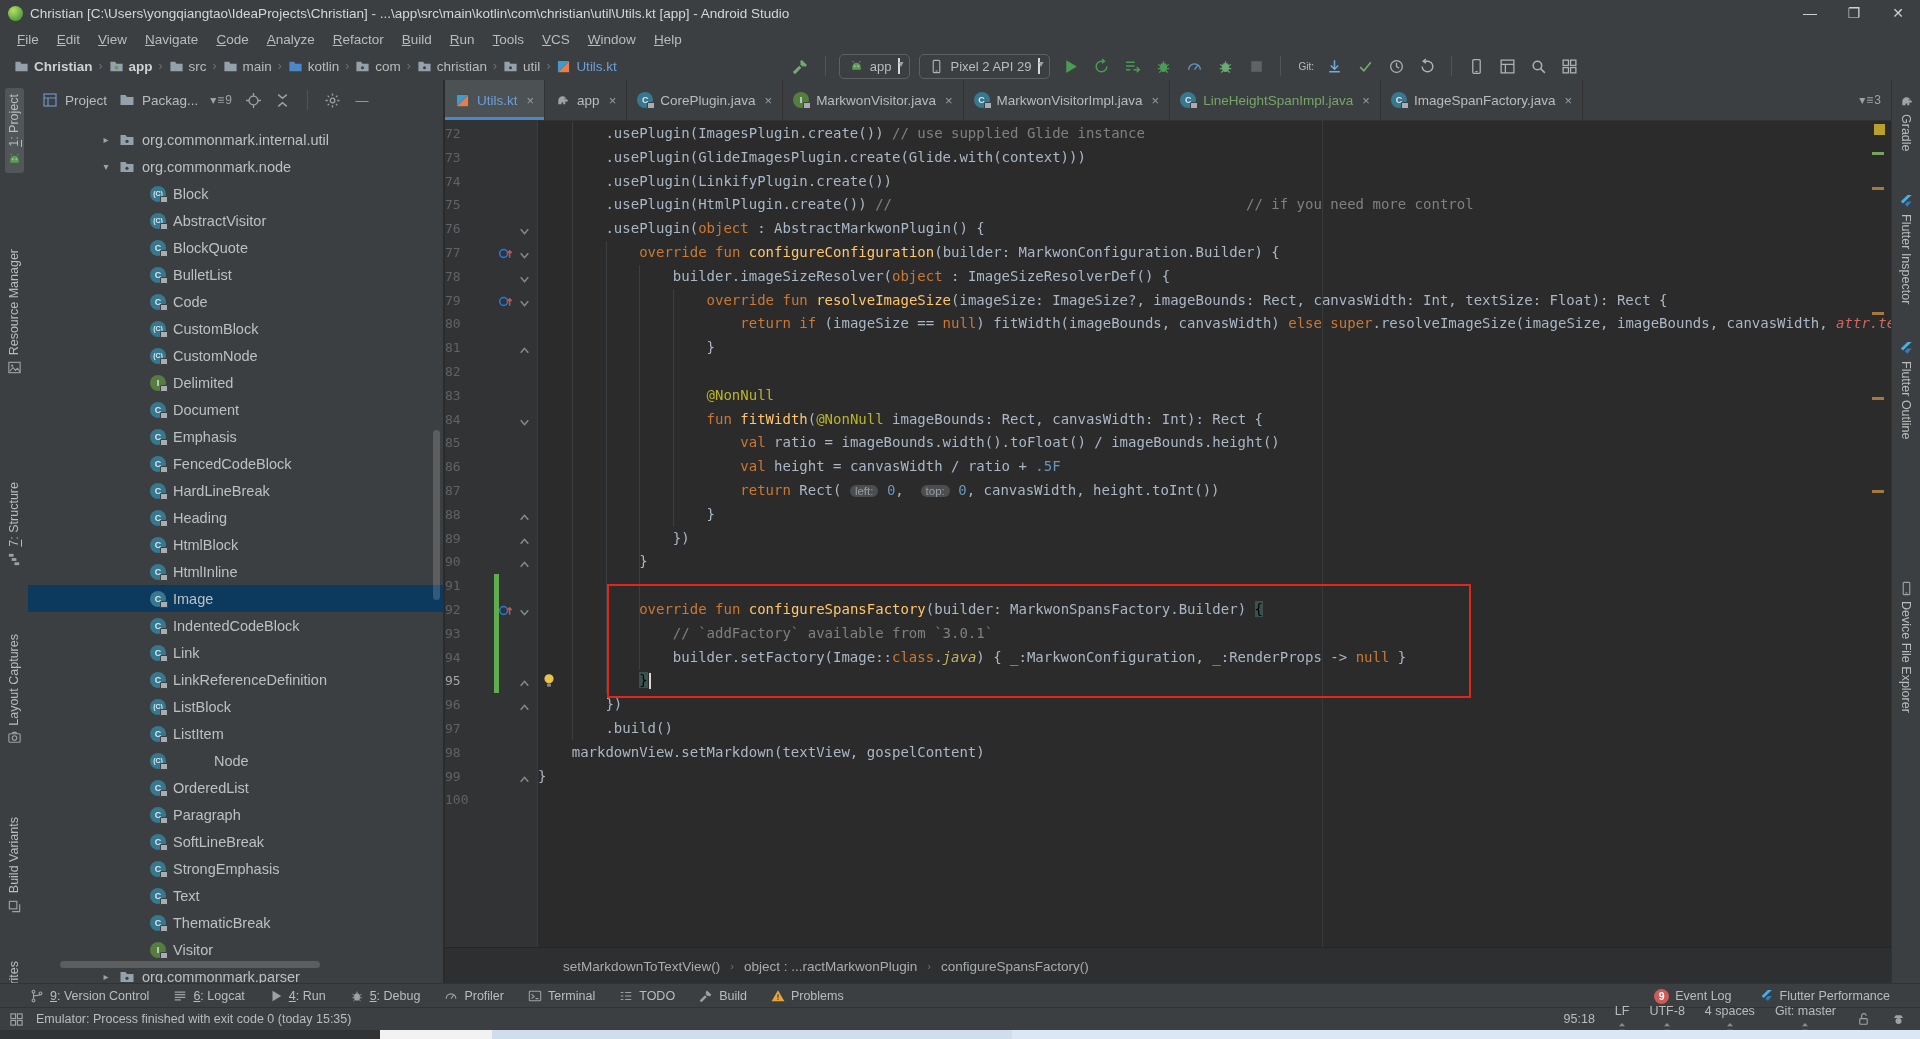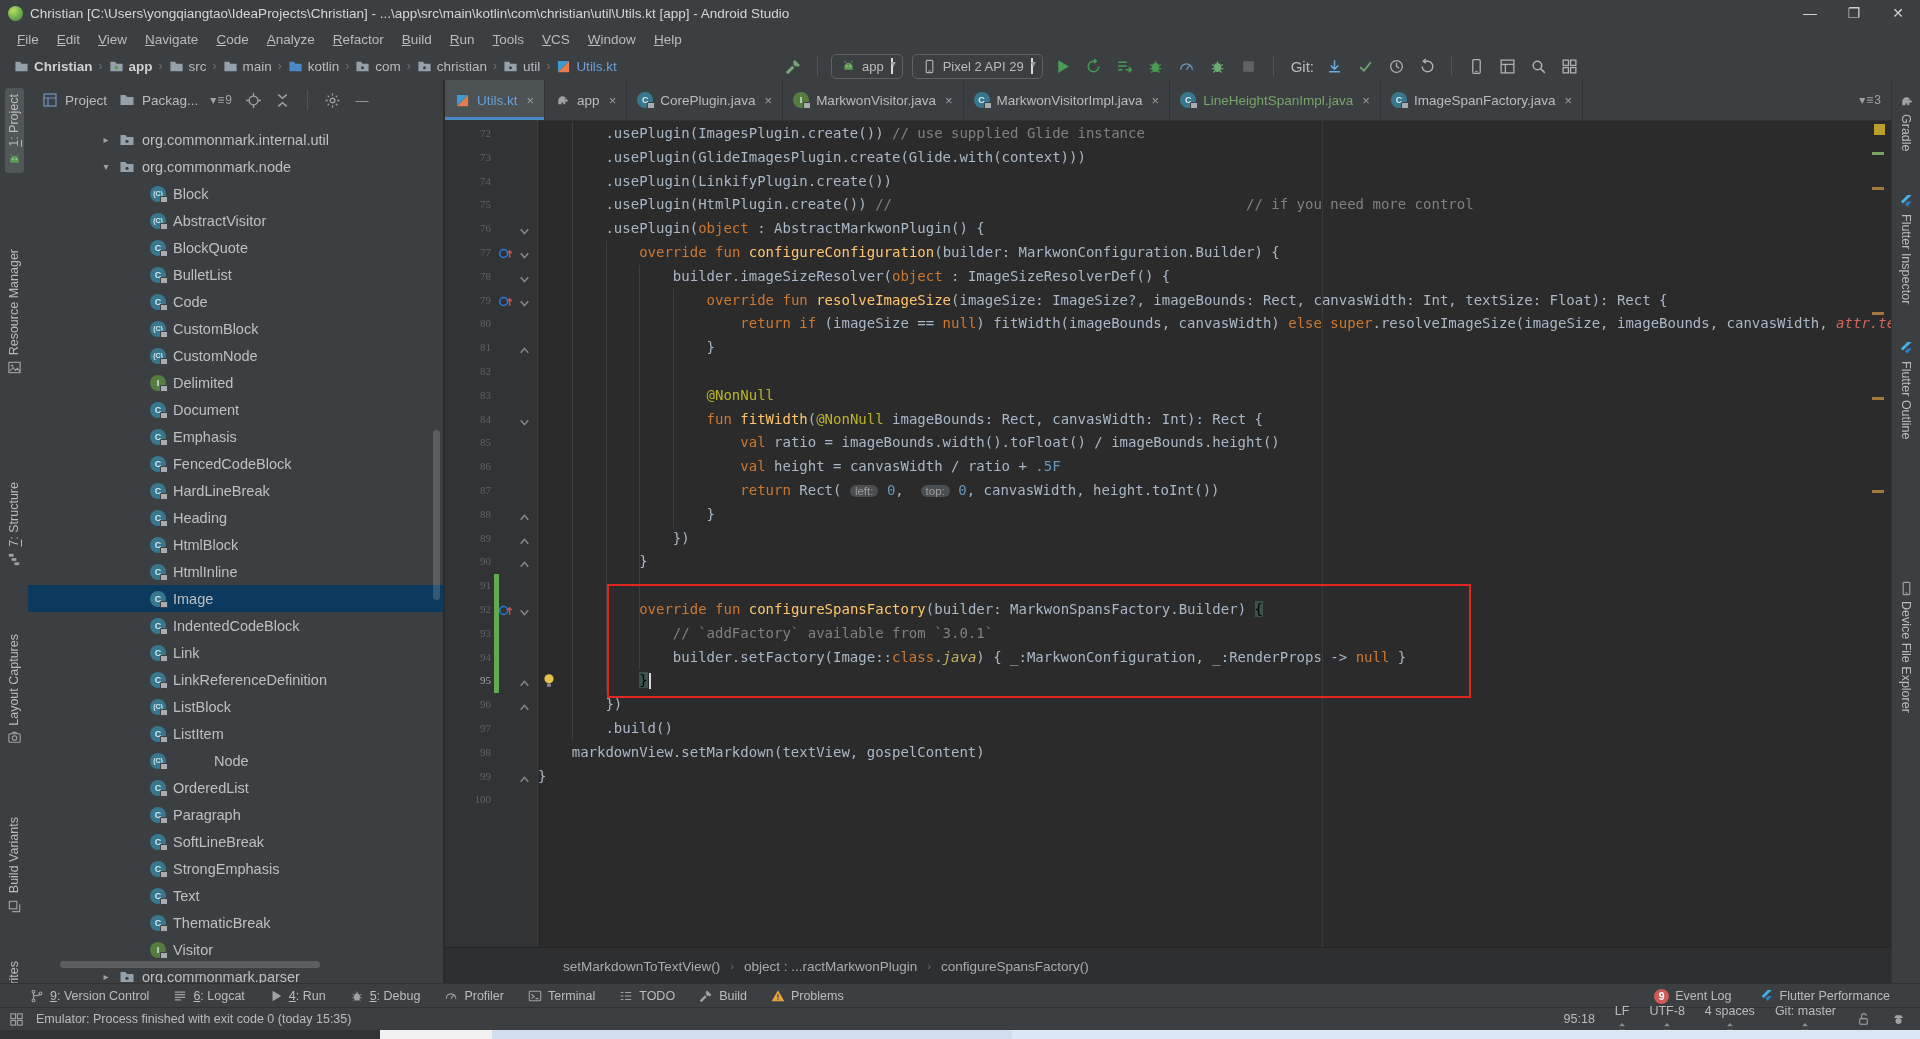--- a/index.html
+++ b/index.html
@@ -21,21 +21,21 @@
   #navbar{position:absolute;top:52px;left:0;right:0;height:28px;background:#3c3f41;border-bottom:1px solid #2b2b2b;display:flex;align-items:center;}
   #crumbs{display:flex;align-items:center;padding-left:14px;white-space:nowrap;}
   .crumb{display:flex;align-items:center;gap:5px;color:#bbbbbb;font-size:13.5px;}
   .crumb.bold{font-weight:bold;color:#d0d0d0;}
   .csep{color:#6f7274;margin:0 6px;font-size:12px;}
   #nav-right{margin-left:auto;margin-right:340px;display:flex;align-items:center;gap:9px;}
   .tbtn{width:22px;height:22px;display:flex;align-items:center;justify-content:center;border-radius:3px;}
   .vsep{width:1px;height:20px;background:#515456;margin:0 4px;}
   .pill{display:flex;align-items:center;gap:6px;height:23px;padding:0 9px;border:1px solid #5e6163;border-radius:5px;color:#bbbbbb;font-size:13px;}
   .pill .caret{color:#9da0a2;font-size:10px;}
-  #git-label{color:#bbbbbb;font-size:15px;margin-left:4px;}
+  #git-label{color:#bbbbbb;font-size:10px;margin-left:4px;}
   
   #leftstrip{position:absolute;left:0;top:80px;bottom:55px;width:28px;background:#3c3f41;border-right:1px solid #323232;display:flex;flex-direction:column;align-items:center;}
   #rightstrip{position:absolute;right:0;top:80px;bottom:55px;width:28px;background:#3c3f41;border-left:1px solid #323232;display:flex;flex-direction:column;align-items:center;}
   .stripitem{display:flex;flex-direction:column;align-items:center;gap:5px;padding:6px 2px;border-radius:3px;}
   .stripitem.active{background:#515658;}
   .vlabel{writing-mode:vertical-rl;transform:rotate(180deg);font-size:12.5px;color:#bbbbbb;white-space:nowrap;}
   .vlabel-r{writing-mode:vertical-rl;font-size:12.5px;color:#bbbbbb;white-space:nowrap;}
   
   #treepanel{position:absolute;left:28px;top:80px;bottom:55px;width:415px;background:#3c3f41;border-right:2px solid #2b2b2b;overflow:hidden;}
   #ppheader{height:40px;display:flex;align-items:center;padding-left:14px;gap:12px;color:#bbbbbb;font-size:13.5px;}
@@ -59,21 +59,21 @@
   #tabbar{position:absolute;top:0;left:0;right:0;height:40px;background:#3c3f41;border-bottom:1px solid #323232;display:flex;align-items:stretch;}
   .tab{display:flex;align-items:center;gap:7px;padding:0 10px;font-size:13.5px;border-right:1px solid #323232;position:relative;}
   .tab.active{background:#4c5254;box-shadow:inset 0 -3px 0 #4a88c7;}
   .tclose{color:#9b9ea0;font-size:13px;margin-left:2px;}
   #tab-ov{margin-left:auto;align-self:center;color:#9fa2a4;font-size:12px;padding-right:10px;letter-spacing:1px;}
   #codearea{position:absolute;top:40px;left:0;right:0;bottom:36px;overflow:hidden;font-family:"DejaVu Sans Mono","Liberation Mono",monospace;font-size:14px;}
   #gutterbg{position:absolute;left:0;top:0;bottom:0;width:92px;background:#313335;border-right:1px solid #3a3c3e;}
   #code{position:absolute;top:2px;left:0;right:0;}
   .cl{display:flex;height:23.8px;line-height:23.8px;white-space:pre;}
   .g{width:92px;flex:none;position:relative;}
-  .num{position:absolute;left:0;top:0;width:46px;text-align:right;color:#606366;font-size:11px;font-family:Liberation Serif, serif;}
+  .num{position:absolute;left:0;top:0;width:46px;text-align:left;color:#606366;font-size:13px;}
   .num.cur{color:#a4a7a9;}
   .chg{position:absolute;left:49px;top:0;bottom:0;width:5px;background:#5fad4e;}
   .ovi{position:absolute;left:53px;top:4px;width:15px;height:15px;}
   .fld{position:absolute;left:73px;top:5px;width:13px;height:13px;}
   .cc{position:relative;padding-left:1px;}
   .d{color:#a9b7c6;} .k{color:#cc7832;} .f{color:#ffc66d;} .c{color:#808080;}
   .n{color:#6897bb;} .a{color:#bbb529;}
   .e{color:#d1675f;font-style:italic;}
   .j{color:#c4b35f;font-style:italic;}
   .h{background:#4b4e50;color:#9a9da0;border-radius:8px;padding:0 5px;font-size:11.5px;font-family:"Liberation Sans",sans-serif;}

